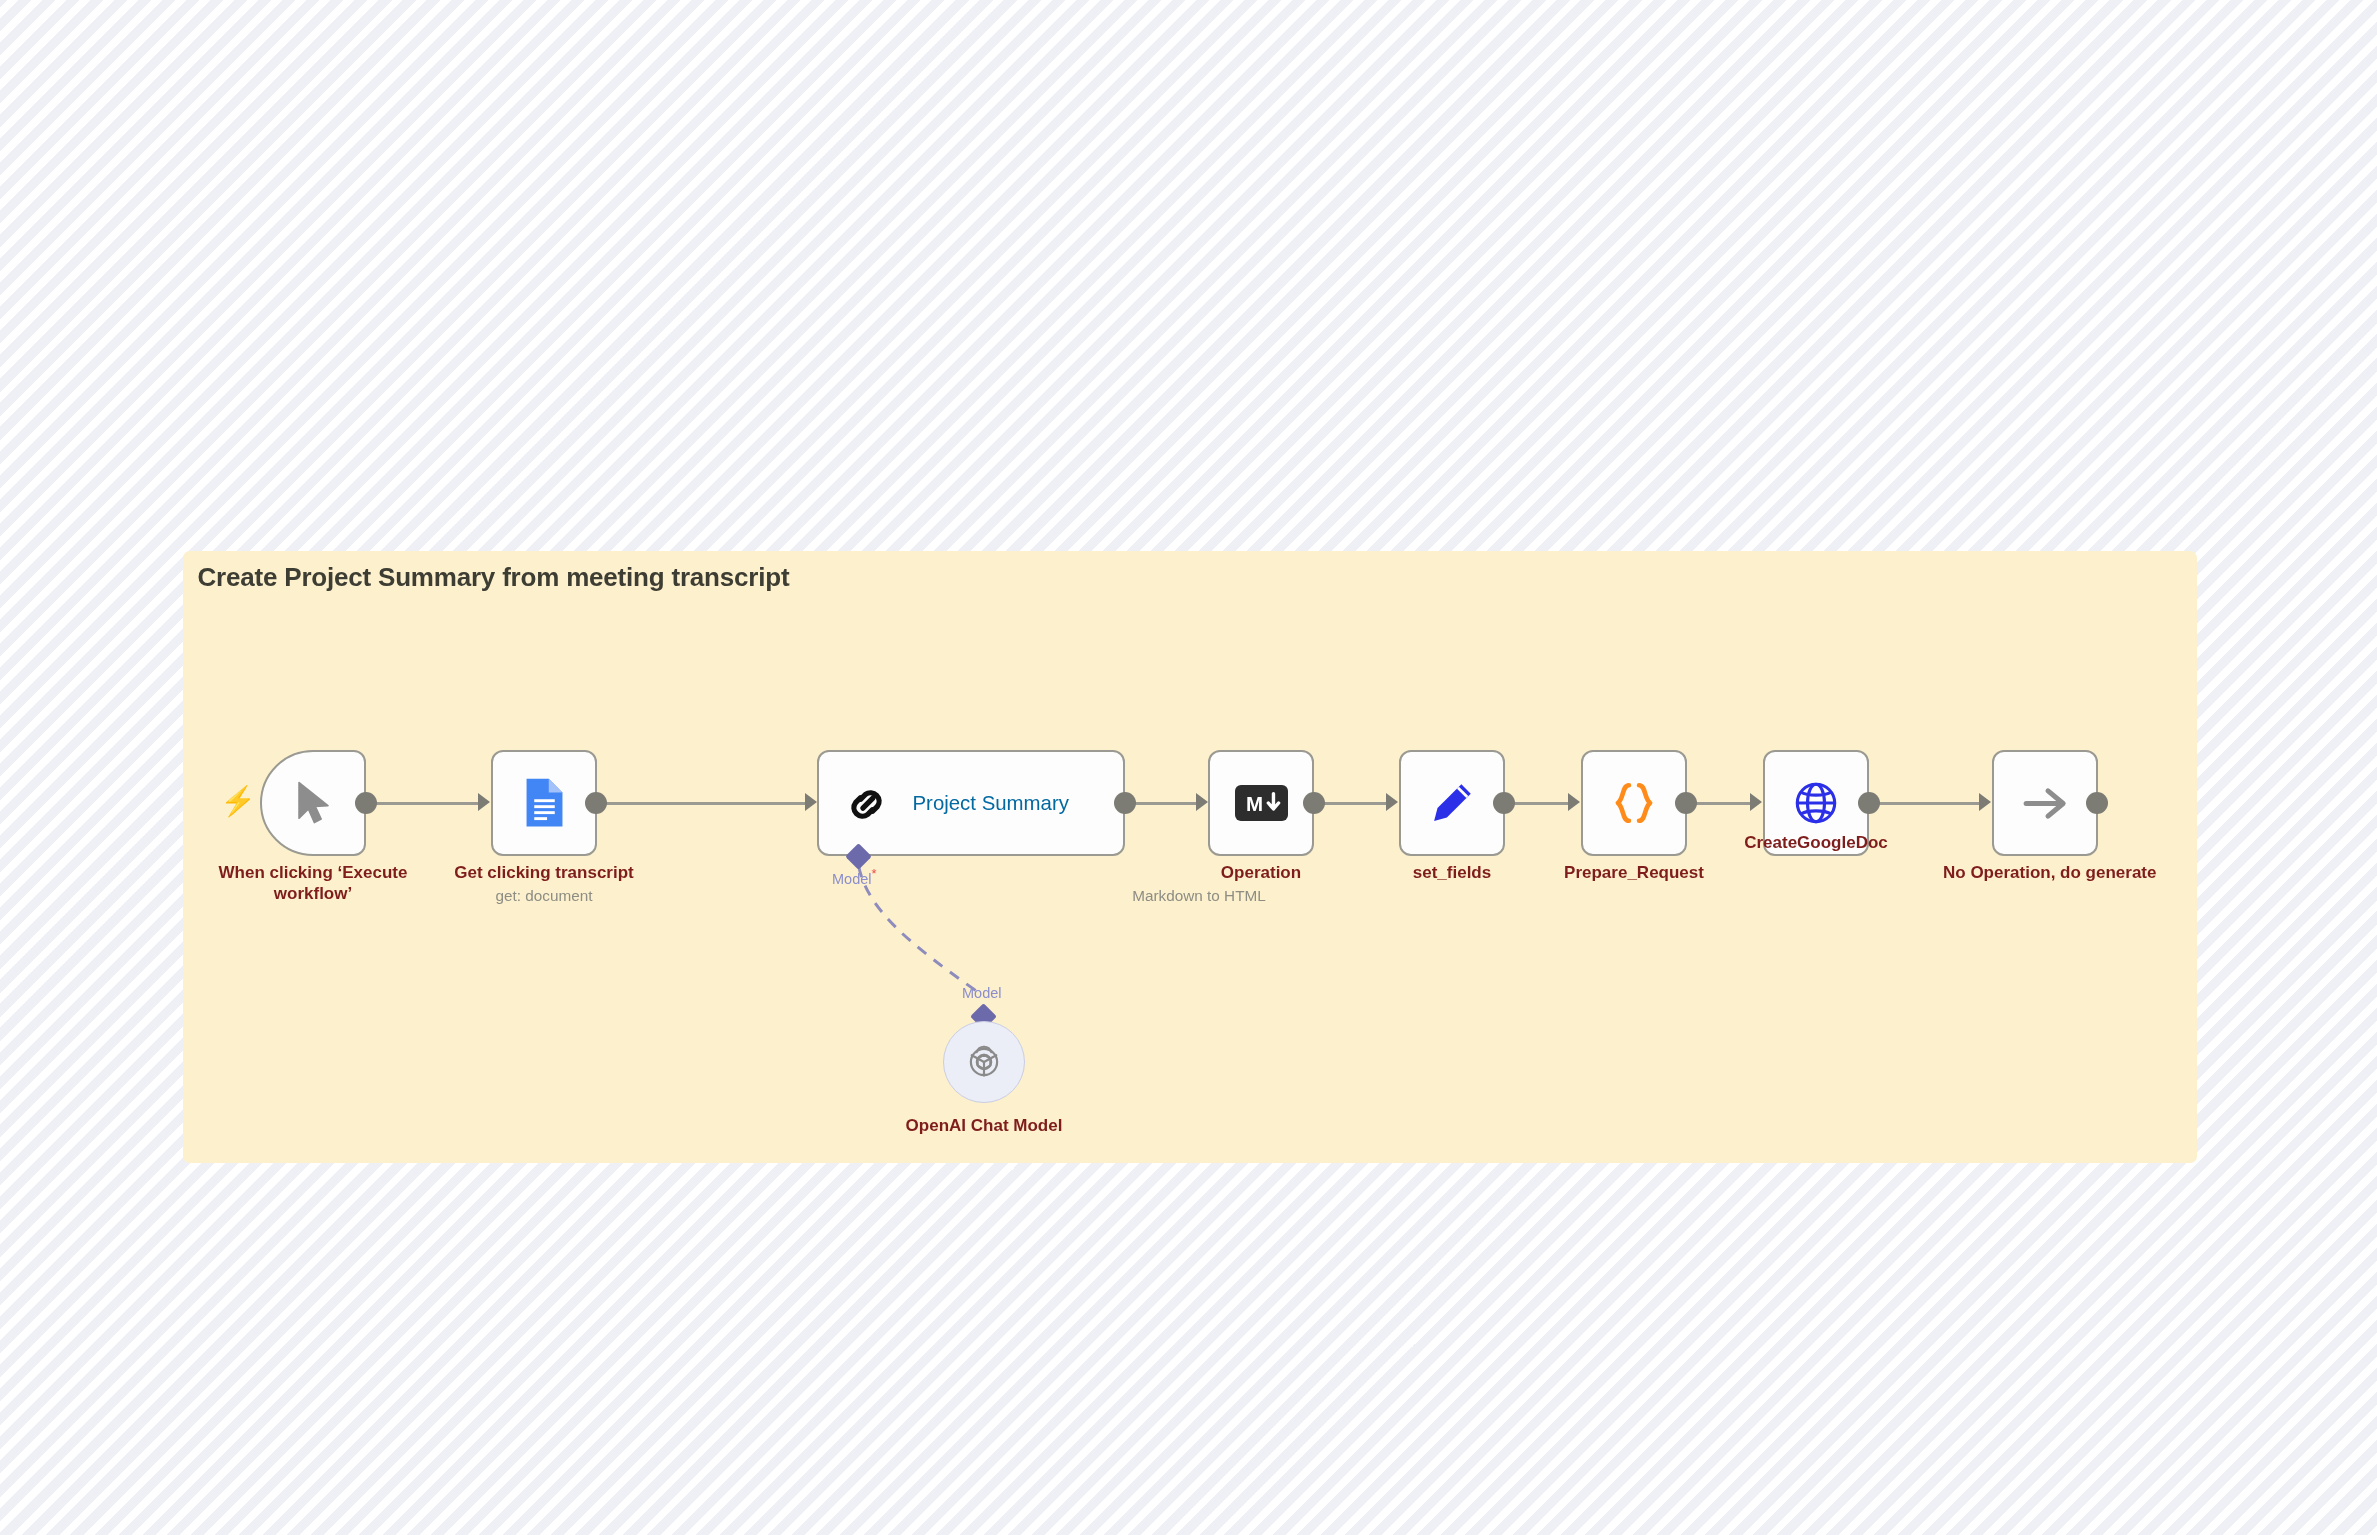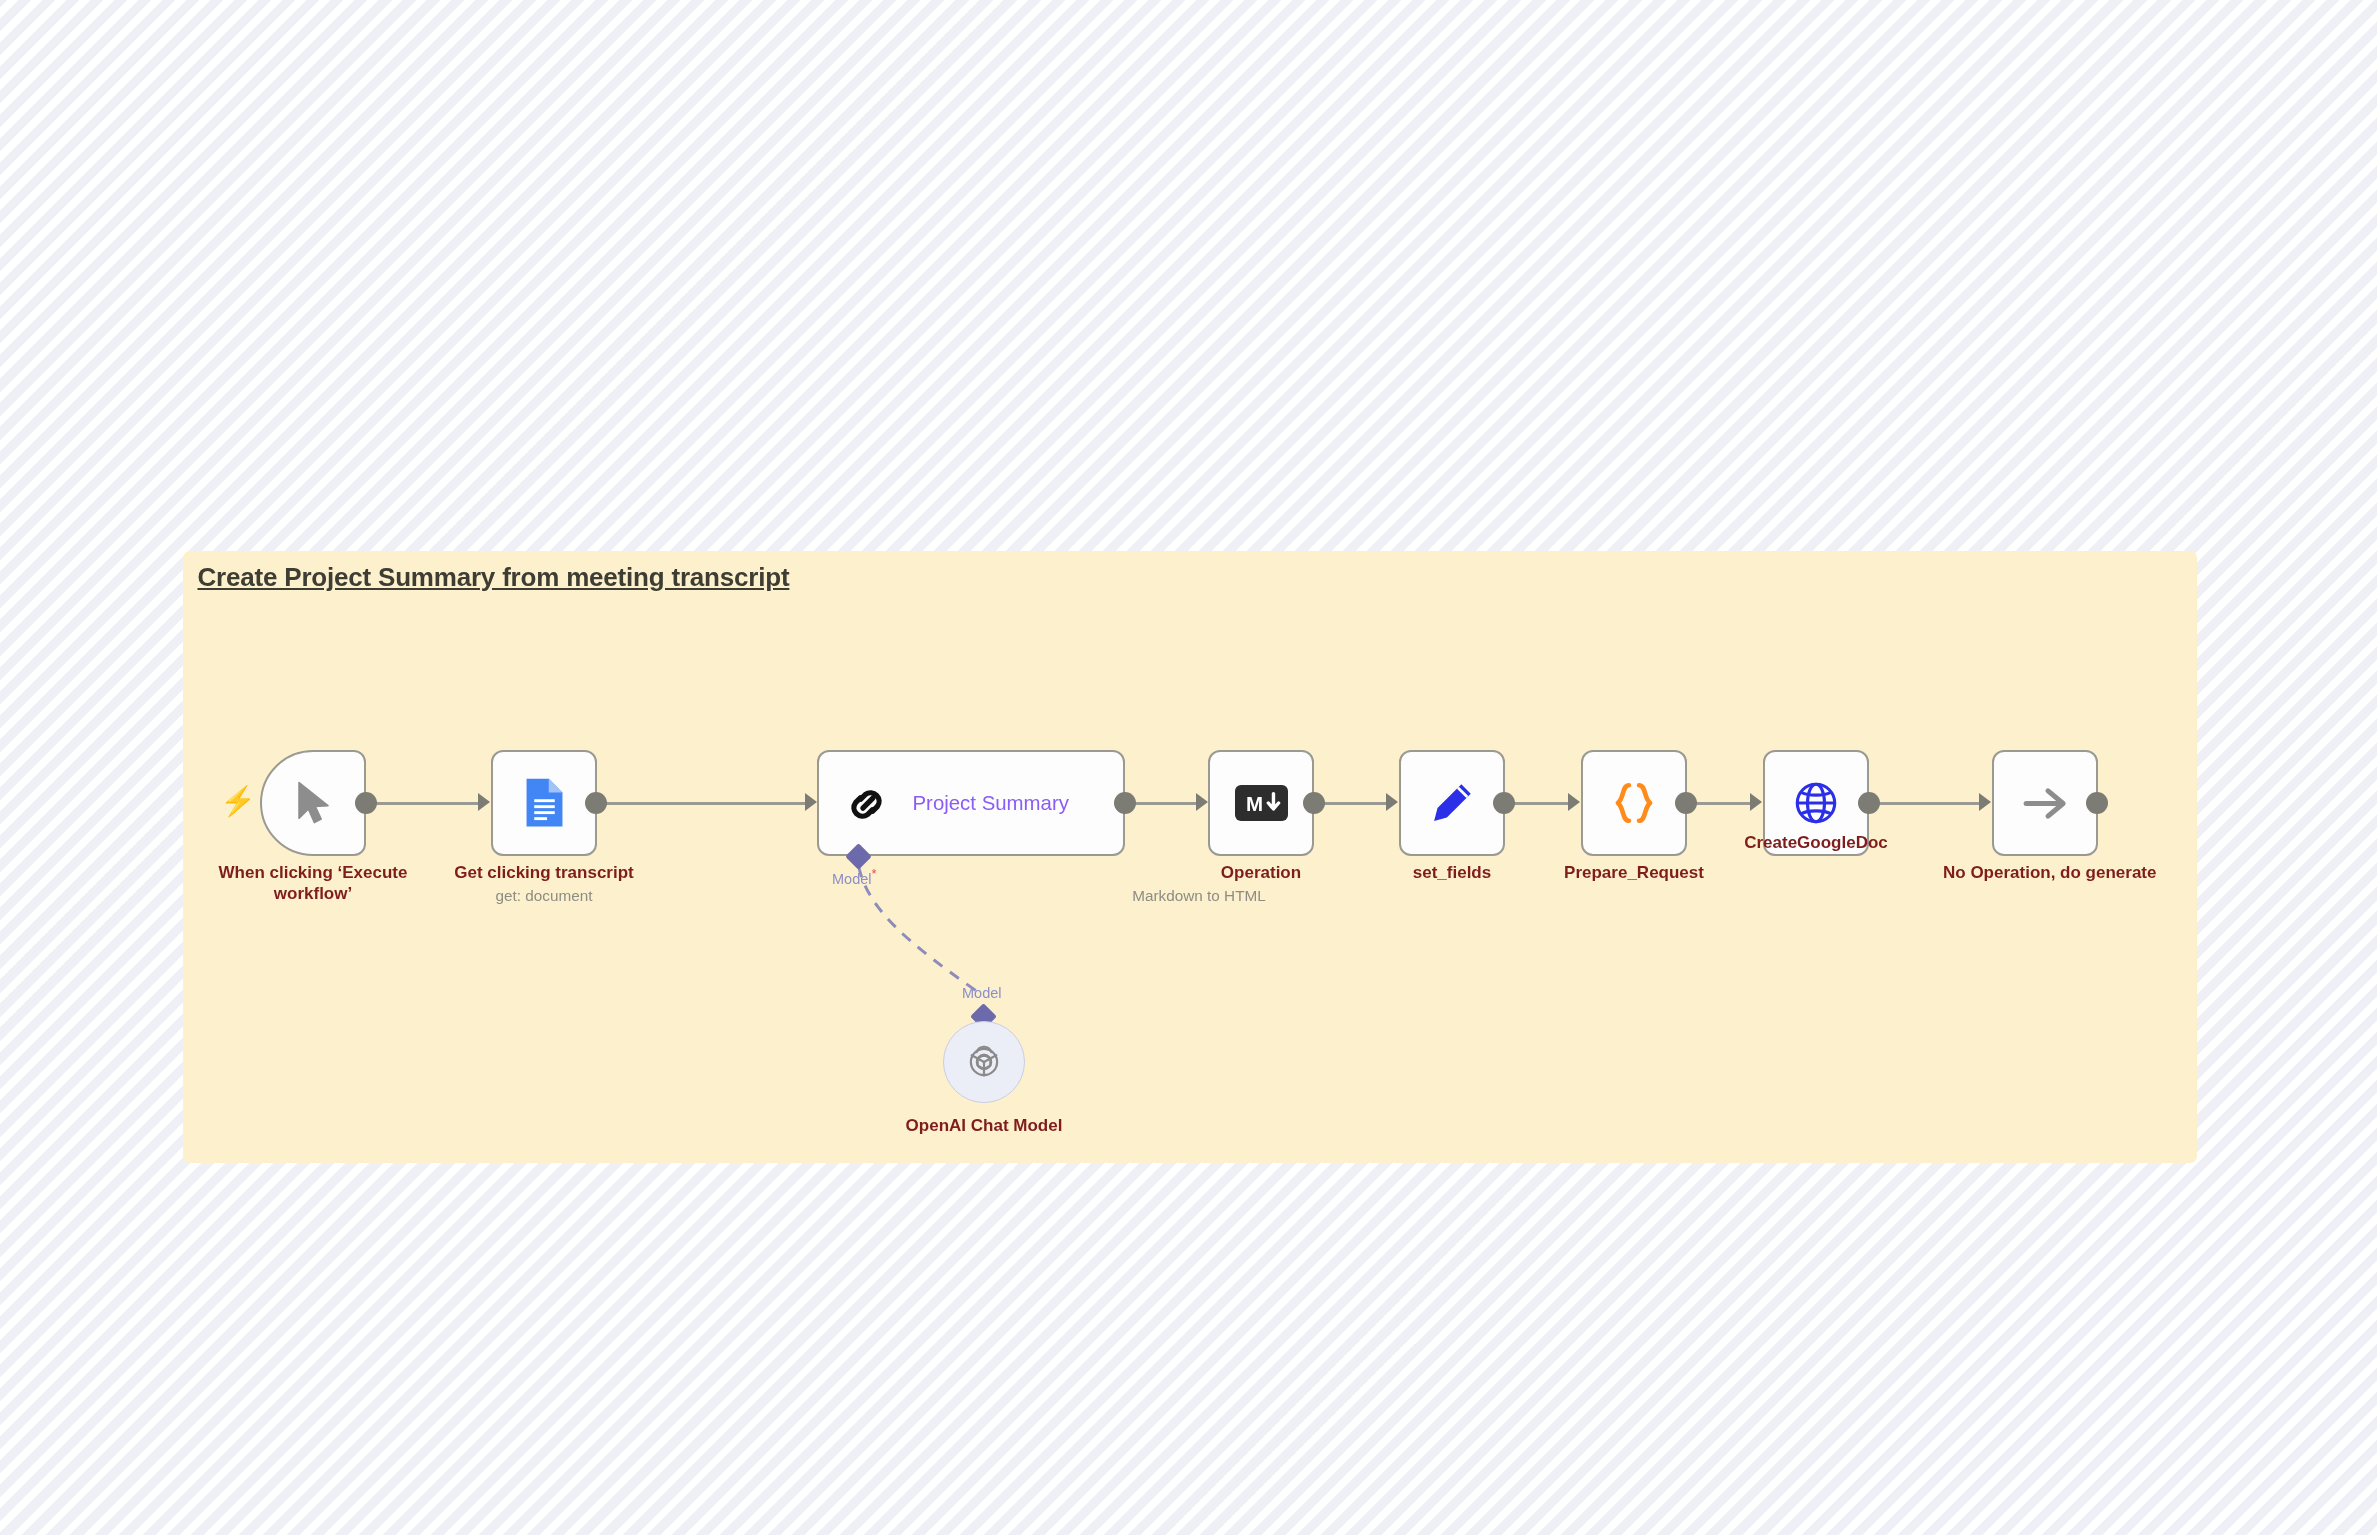--- a/index.html
+++ b/index.html
@@ -35,21 +35,20 @@
   }
   #sticky-title {
     position: absolute;
     left: 14.5px;
     top: 11px;
     font-size: 26px;
     font-weight: bold;
     color: #3d3d33;
     letter-spacing: -0.2px;
     white-space: nowrap;
-    text-decoration: underline;
   }
   #sticky-desc {
     position: absolute;
     left: 14.5px;
     top: 71px;
     font-size: 15.3px;
     color: #4a4a42;
     white-space: nowrap;
   }
 
@@ -111,21 +110,21 @@
   
   #node-project-summary {
     width: 308px;
     height: 106px;
     justify-content: flex-start;
     padding-left: 25.5px;
     gap: 22px;
   }
   #node-project-summary .ps-text {
     font-size: 20.4px;
-    color: #8b5cf6;
+    color: #0369a1;
   }
 
   
   #node-openai {
     position: absolute;
     width: 82px;
     height: 82px;
     border-radius: 50%;
     background: #eceef7;
     border: 1.7px solid #c9cde4;

